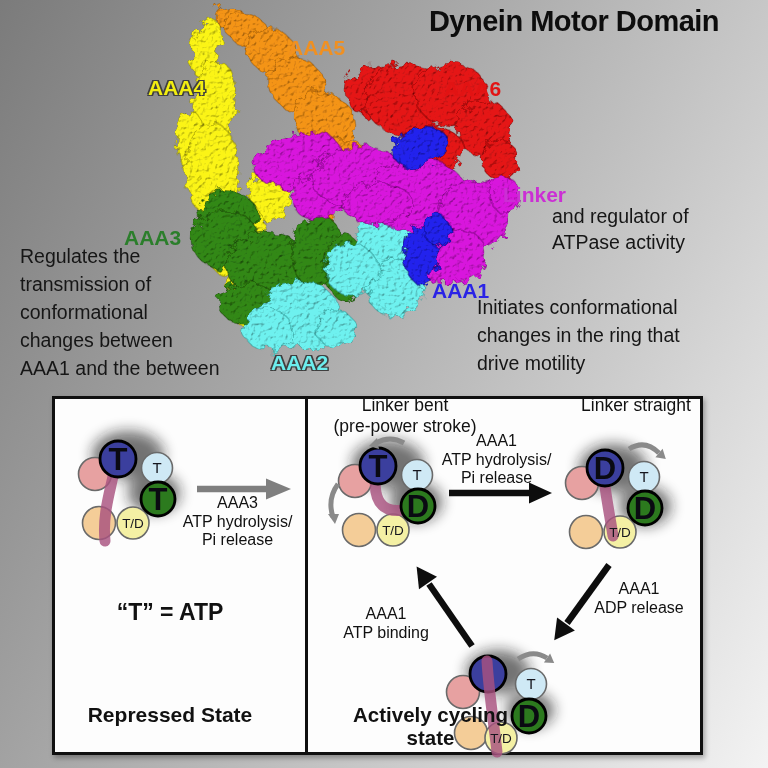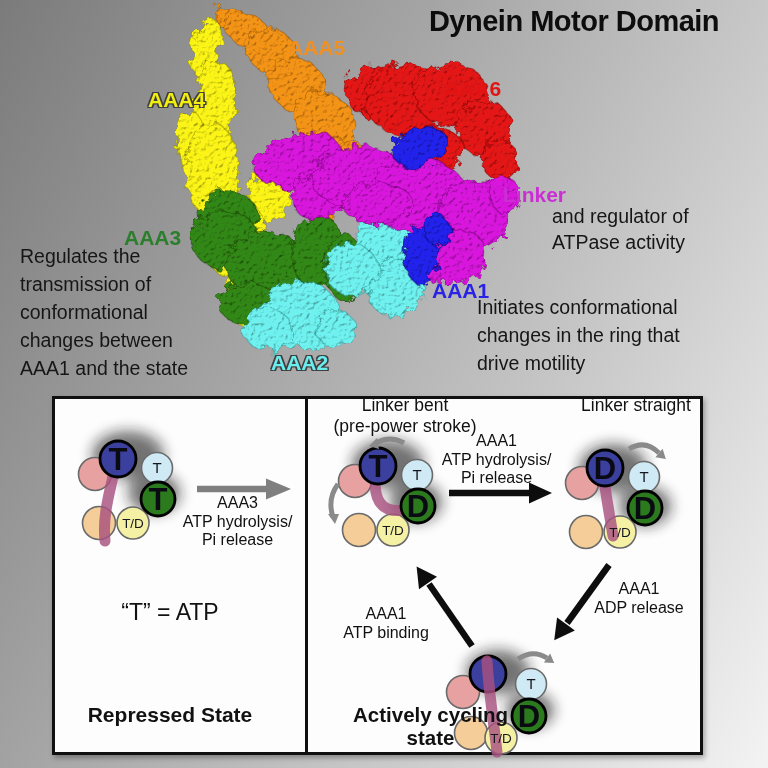--- a/index.html
+++ b/index.html
@@ -222,54 +222,54 @@
       <polygon points="574.9,630.5 557.1,617.5 554.2,640.2" fill="#0d0d0d"></polygon>
     </g>
     <g>
       <line x1="472" y1="646" x2="429" y2="584" stroke="#0d0d0d" stroke-width="6.5"></line>
       <polygon points="437,576.7 419,589.3 416.6,566.6" fill="#0d0d0d"></polygon>
     </g>
   </svg>
 
   <div class="title">Dynein Motor Domain</div>
 
-  <div class="lbl outlined" style="left:148px;top:88px;color:#f2ee10;">AAA4</div>
+  <div class="lbl outlined" style="left:148px;top:76px;color:#f2ee10;">AAA4</div>
   <div class="lbl" style="left:288px;top:36px;color:#f09021;">AAA5</div>
   <div class="lbl" style="left:444px;top:77px;color:#e21313;">AAA6</div>
   <div class="lbl" style="left:503px;top:183px;color:#cb2fd4;">Linker</div>
   <div class="lbl" style="left:432px;top:279px;color:#2a23e6;">AAA1</div>
   <div class="lbl" style="left:124px;top:226px;color:#2b7e2b;">AAA3</div>
   <div class="lbl outlined" style="left:271px;top:351px;color:#6ceded;text-align:right;">AAA2</div>
 
   <div class="note" style="left:20px;top:242px;">
     <div>Regulates the</div>
     <div>transmission of</div>
     <div>conformational</div>
     <div>changes between</div>
-    <div>AAA1 and the state</div>
+    <div>AAA1 and the between</div>
   </div>
 
   <div class="note" style="left:552px;top:203px;line-height:26px;">
     <div>and regulator of</div>
     <div>ATPase activity</div>
   </div>
 
   <div class="note" style="left:477px;top:293px;">
     <div>Initiates conformational</div>
     <div>changes in the ring that</div>
     <div>drive motility</div>
   </div>
 
   <div class="ptxt arrow-label" style="left:160px;top:494px;width:155px;">
     <div>AAA3</div>
     <div>ATP hydrolysis/</div>
     <div>Pi release</div>
   </div>
 
-  <div class="ptxt legend" style="left:90px;top:598px;width:160px;">
+  <div class="ptxt legend" style="left:90px;top:598px;width:160px;font-weight:bold;">
     <div>“T” = ATP</div>
   </div>
 
   <div class="ptxt state-label" style="left:75px;top:703px;width:190px;">Repressed State</div>
 
   <div class="ptxt state-title" style="left:305px;top:395px;width:168px;">
     <div>Linker bent</div>
     <div>(pre-power stroke)</div>
   </div>
 

